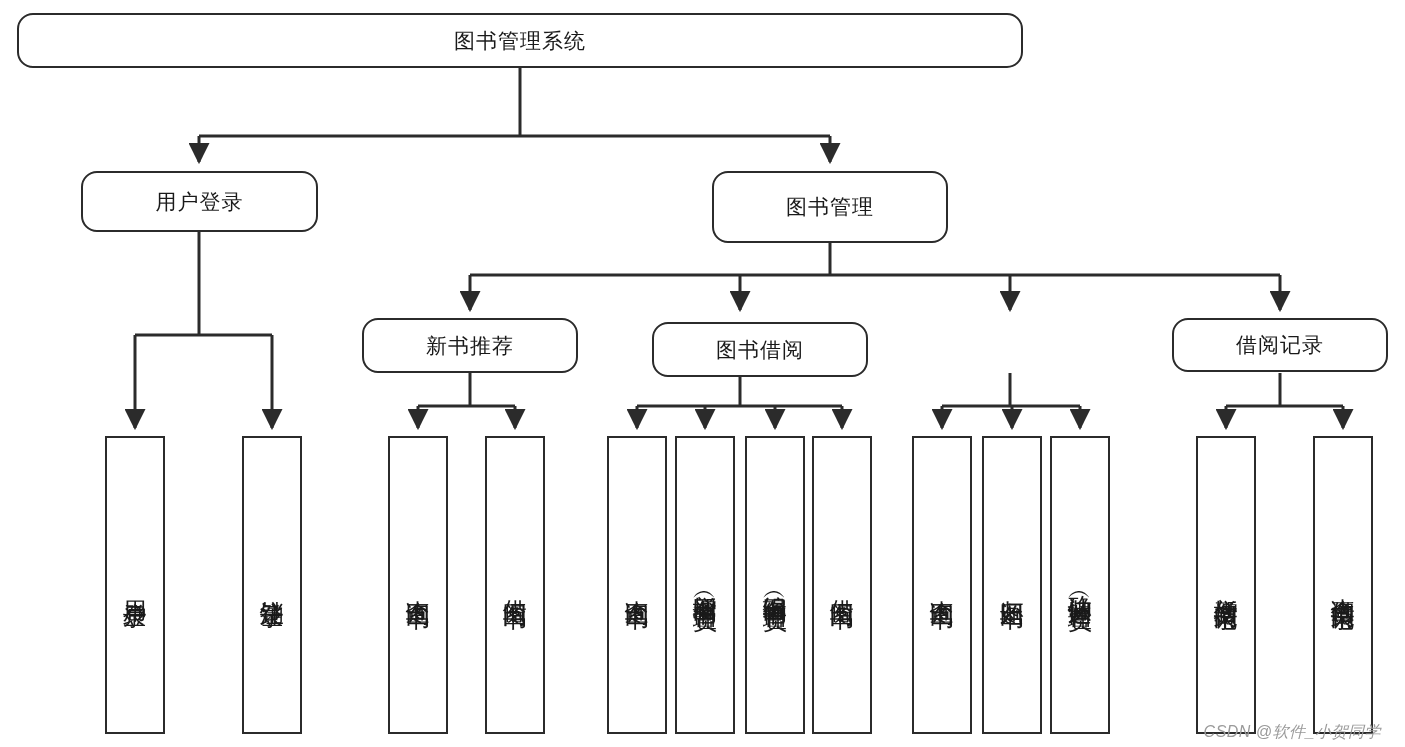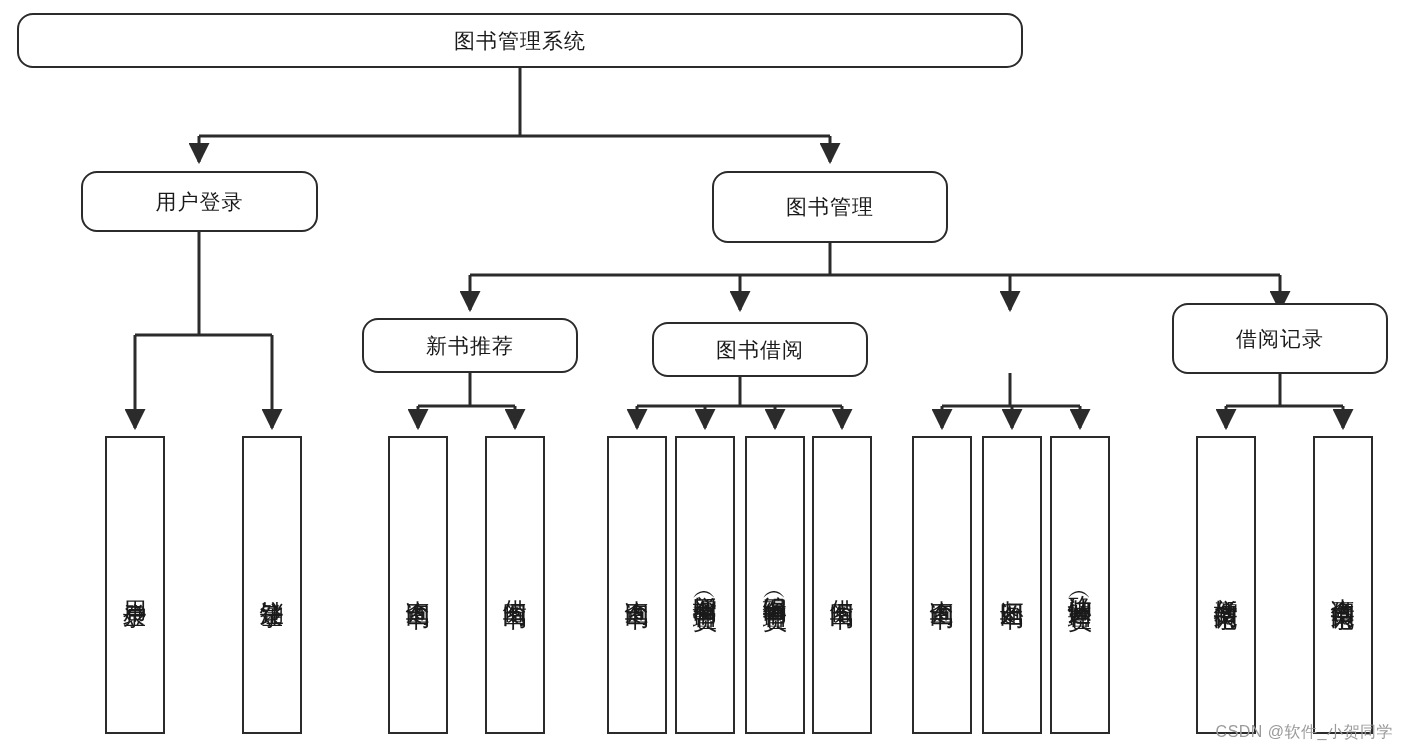--- a/index.html
+++ b/index.html
@@ -45,26 +45,27 @@
   .lines {
     position: absolute;
     left: 0;
     top: 0;
     width: 1405px;
     height: 747px;
     pointer-events: none;
   }
   .watermark {
     position: absolute;
-    right: 12px;
+    right: 24px;
     bottom: 4px;
     font-size: 16px;
     color: #9a9a9a;
     white-space: nowrap;
     letter-spacing: 0.5px;
+    font-style: italic;
   }
 </style>
 </head>
 <body>
 
 <div id="canvas">
 
   <svg class="lines" viewBox="0 0 1405 747" width="1405" height="747" xmlns="http://www.w3.org/2000/svg">
     <defs>
       <marker id="arrow" viewBox="0 0 10 10" refX="9" refY="5" markerWidth="7" markerHeight="7" orient="auto-start-reverse">
@@ -115,21 +116,21 @@
     </g>
   </svg>
 
   <div class="node node-h" style="left: 17px; top: 13px; width: 1006px; height: 55px;">图书管理系统</div>
 
   <div class="node node-h" style="left: 81px; top: 171px; width: 237px; height: 61px;">用户登录</div>
   <div class="node node-h" style="left: 712px; top: 171px; width: 236px; height: 72px;">图书管理</div>
 
   <div class="node node-h" style="left: 362px; top: 318px; width: 216px; height: 55px;">新书推荐</div>
   <div class="node node-h" style="left: 632px; top: 322px; width: 216px; height: 55px; margin-left: 20px;">图书借阅</div>
-  <div class="node node-h" style="left: 1172px; top: 303px; width: 216px; height: 71px;">借阅记录</div>
+  <div class="node node-h" style="left: 1172px; top: 318px; width: 216px; height: 54px;">借阅记录</div>
 
   <div class="node node-v" style="left: 105px; top: 436px; width: 60px; height: 298px;">用户登录</div>
   <div class="node node-v" style="left: 242px; top: 436px; width: 60px; height: 298px;">注销登录</div>
   <div class="node node-v" style="left: 388px; top: 436px; width: 60px; height: 298px;">查询图书</div>
   <div class="node node-v" style="left: 485px; top: 436px; width: 60px; height: 298px;">借阅图书</div>
   <div class="node node-v" style="left: 607px; top: 436px; width: 60px; height: 298px;">查询图书</div>
   <div class="node node-v" style="left: 675px; top: 436px; width: 60px; height: 298px;">新增图书（管理员）</div>
   <div class="node node-v" style="left: 745px; top: 436px; width: 60px; height: 298px;">编辑图书（管理员）</div>
   <div class="node node-v" style="left: 812px; top: 436px; width: 60px; height: 298px;">借阅图书</div>
   <div class="node node-v" style="left: 912px; top: 436px; width: 60px; height: 298px;">查询图书</div>

